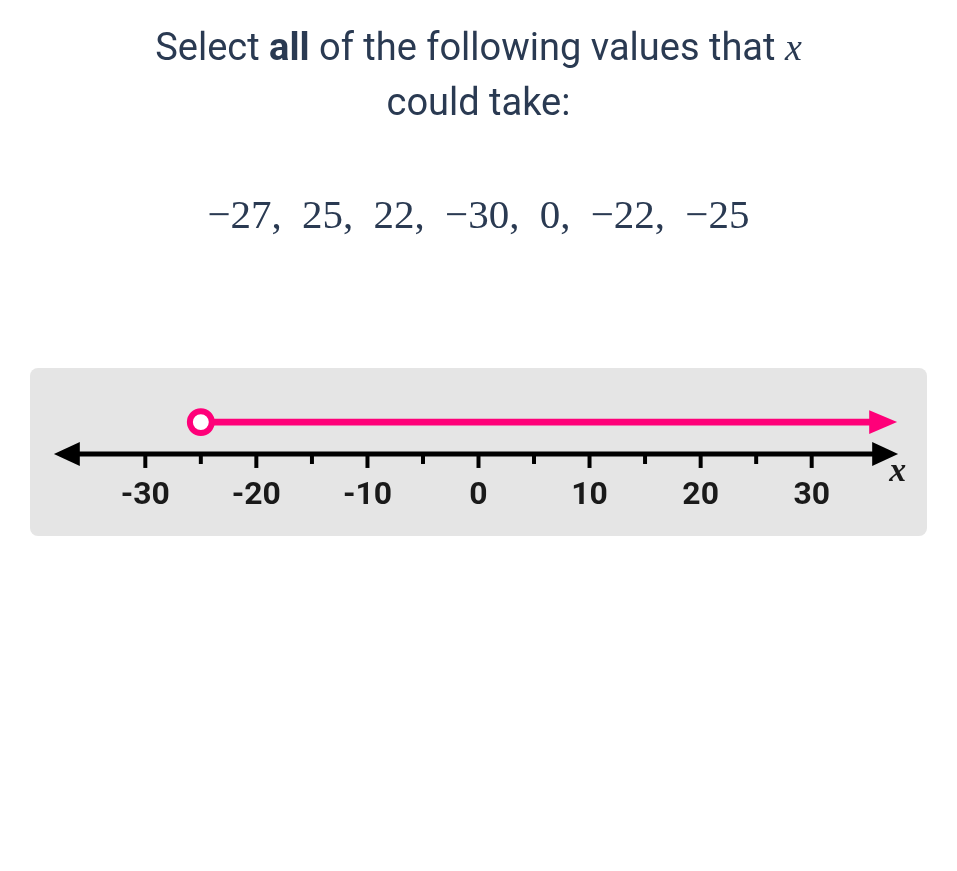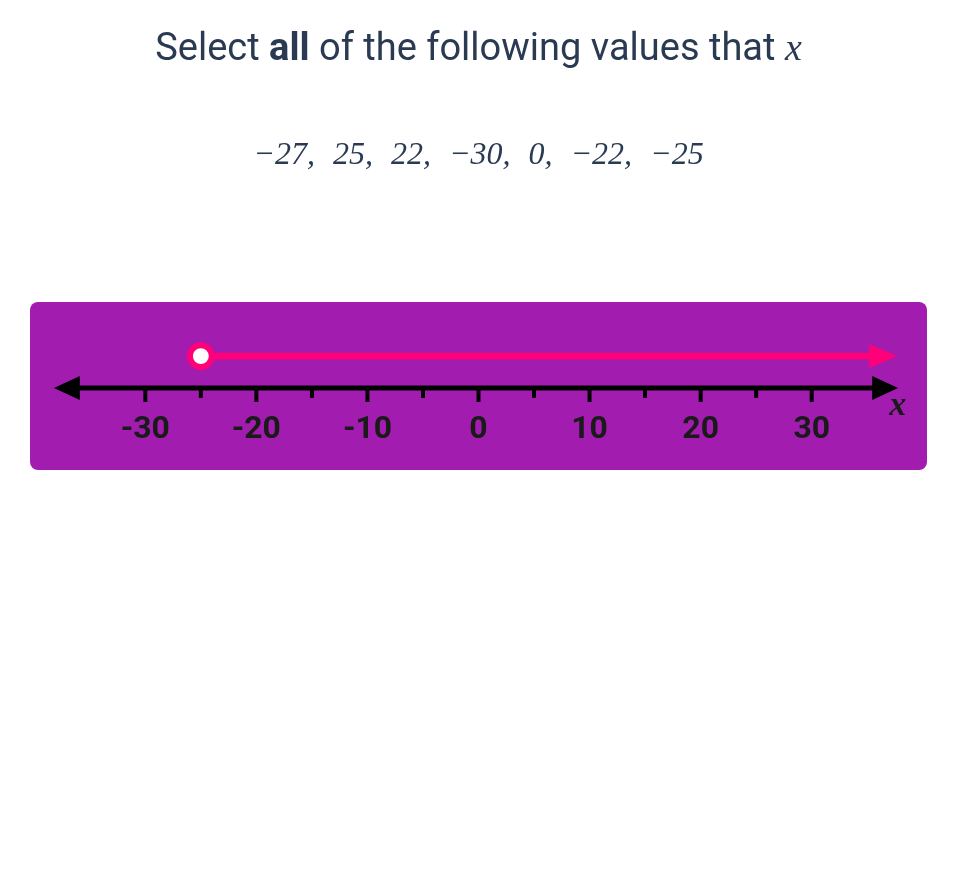--- a/index.html
+++ b/index.html
@@ -29,31 +29,30 @@
     margin-bottom: 60px;
     padding: 0 5px;
   }
   .prompt strong { font-weight: 700; }
   .math-var {
     font-family: "Times New Roman", Georgia, serif;
     font-style: italic;
   }
   .values {
     font-family: "Times New Roman", Georgia, serif;
-    font-size: 32px;
+    font-size: 41px;
     color: #2a3a52;
     text-align: center;
     padding: 0 30px;
     margin-bottom: 130px;
     word-spacing: 10px;
-    font-style: italic;
   }
   .nl-panel {
     margin: 0 30px;
-    background: #a21caf;
+    background: #e5e5e5;
     border-radius: 8px;
     padding: 18px 0 10px 0;
     position: relative;
     height: 140px;
   }
   .nl-svg {
     display: block;
     width: 100%;
     height: 100%;
   }
@@ -73,20 +72,21 @@
   }
 </style>
 </head>
 <body>
 
 <div class="container">
 
 
   <div class="prompt">
     <span>Select </span><strong>all</strong><span> of the following values that </span><span class="math-var">x</span><br>
+    <span>could take:</span>
   </div>
 
   <div class="values">−27,   25,   22,  −30,   0,  −22,  −25</div>
 
   <div class="nl-panel">
     <svg class="nl-svg" viewBox="0 0 900 140">
 
       <line x1="40" y1="68" x2="855" y2="68" stroke="#000" stroke-width="5"></line>
 
       <polygon points="24,68 50,56 50,80" fill="#000"></polygon>

